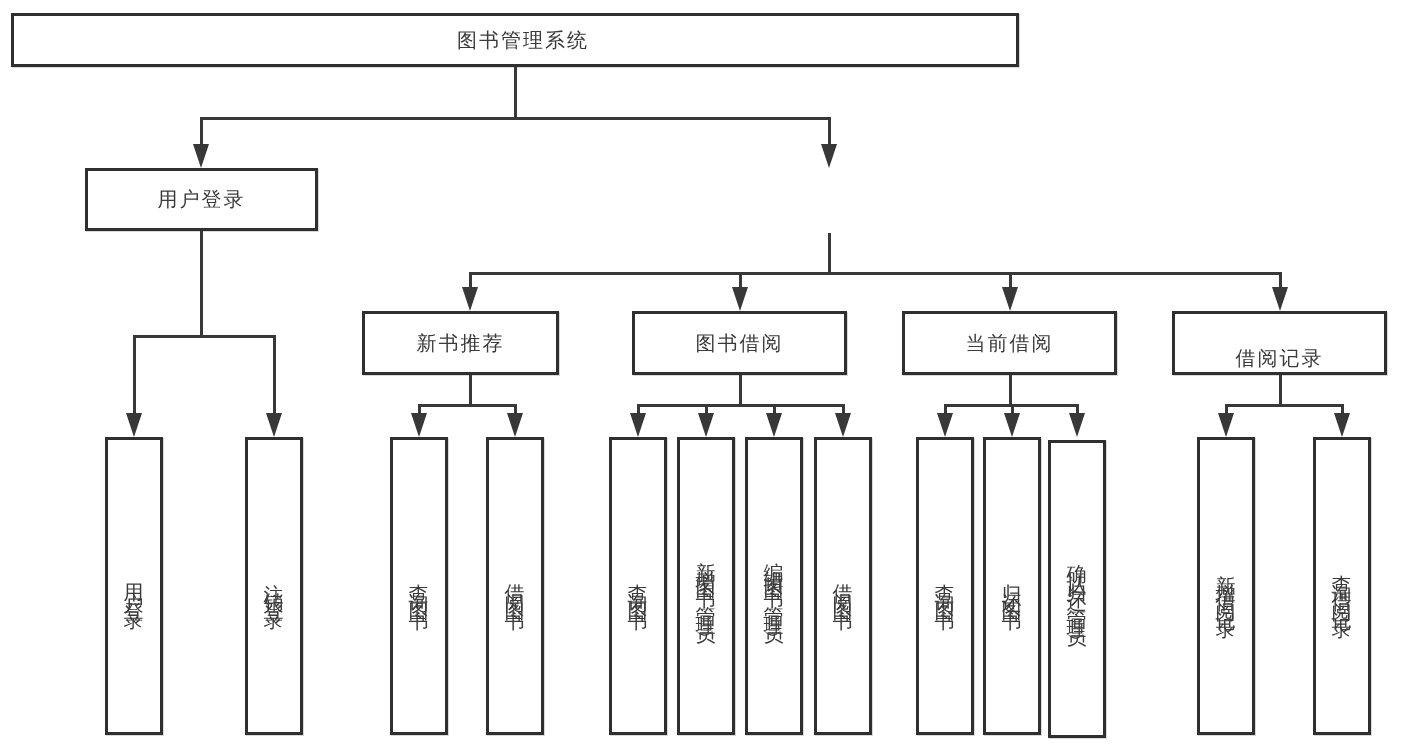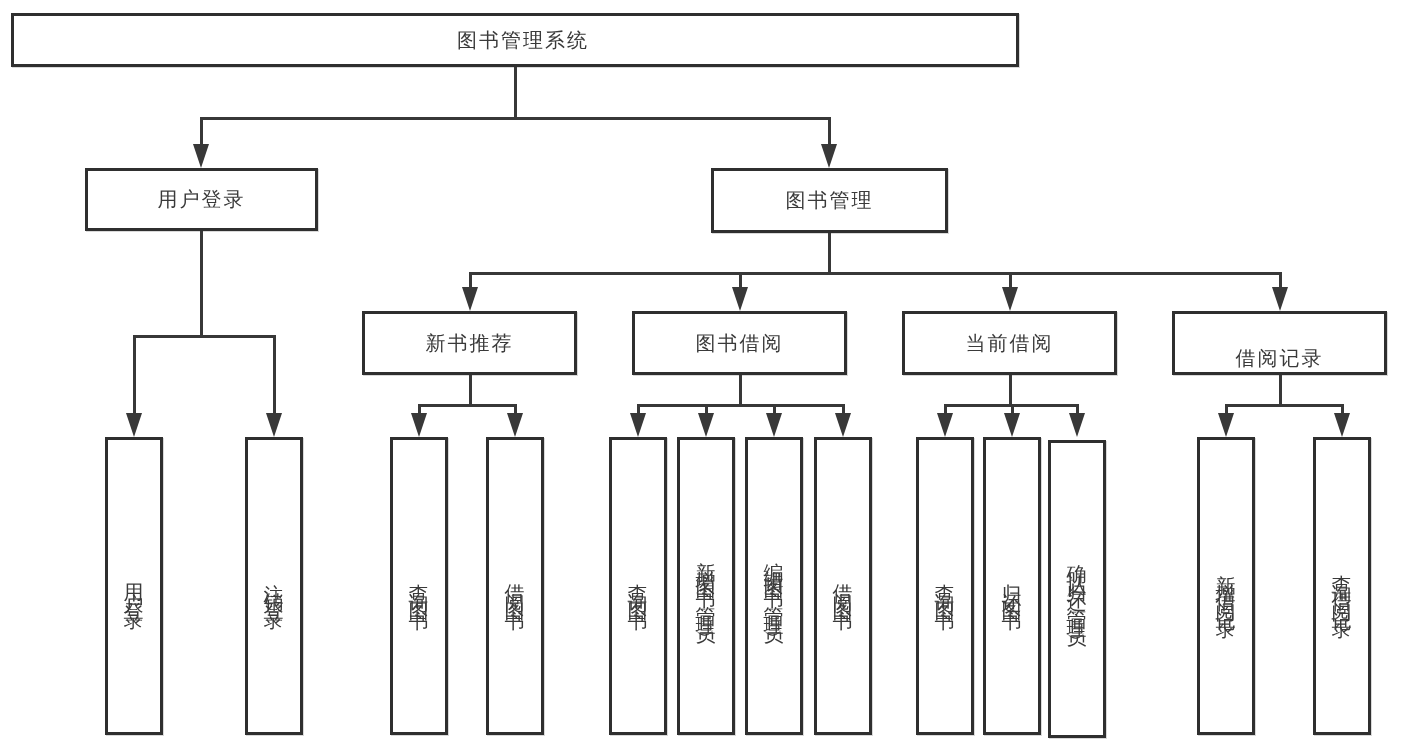--- a/index.html
+++ b/index.html
@@ -49,36 +49,33 @@
   <div class="vline" style="left:514px;top:67px;height:52px;"></div>
   <div class="hline" style="left:200px;top:117px;width:631px;"></div>
   <div class="vline" style="left:200px;top:117px;height:30px;"></div>
   <div class="ah" style="left:193px;top:144px;"></div>
   <div class="vline" style="left:828px;top:117px;height:30px;"></div>
   <div class="ah" style="left:821px;top:144px;"></div>
 
   <div class="box" style="left:85px;top:168px;width:233px;height:63px;">
     <span>用户登录</span>
   </div>
-  <div class="box" style="left:711px;top:168px;width:237px;height:65px;">
-    <span>图书管理</span>
-  </div>
 
   <div class="vline" style="left:828px;top:233px;height:42px;"></div>
   <div class="hline" style="left:469px;top:272px;width:812px;"></div>
   <div class="vline" style="left:469px;top:272px;height:18px;"></div>
   <div class="ah" style="left:462px;top:287px;"></div>
   <div class="vline" style="left:739px;top:272px;height:18px;"></div>
   <div class="ah" style="left:732px;top:287px;"></div>
   <div class="vline" style="left:1009px;top:272px;height:18px;"></div>
   <div class="ah" style="left:1002px;top:287px;"></div>
   <div class="vline" style="left:1279px;top:272px;height:18px;"></div>
   <div class="ah" style="left:1272px;top:287px;"></div>
 
-  <div class="box" style="left:362px;top:311px;width:215px;height:64px;">
+  <div class="box" style="left:362px;top:311px;width:197px;height:64px;">
     <span>新书推荐</span>
   </div>
   <div class="box" style="left:902px;top:311px;width:215px;height:64px;">
     <span>当前借阅</span>
   </div>
   <div class="box" style="left:632px;top:311px;width:215px;height:64px;">
     <span>图书借阅</span>
   </div>
   <div class="box" style="left:1172px;top:311px;width:215px;height:64px;align-items:flex-end;">
     <span>借阅记录</span>

